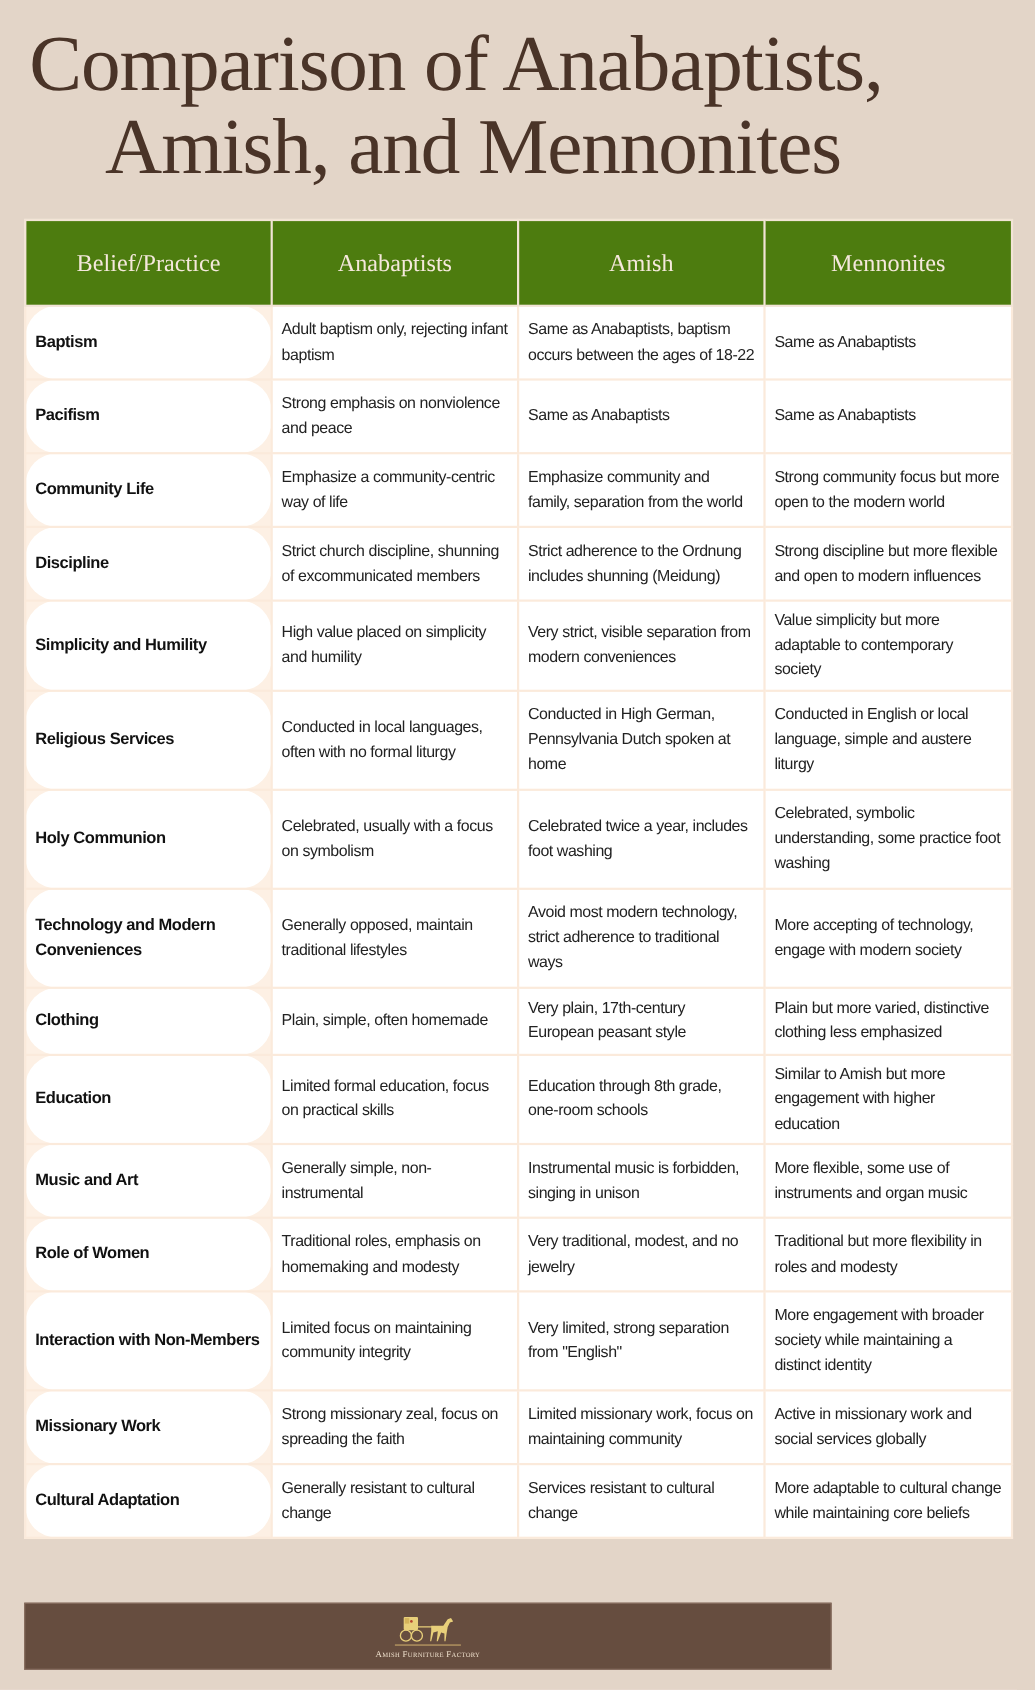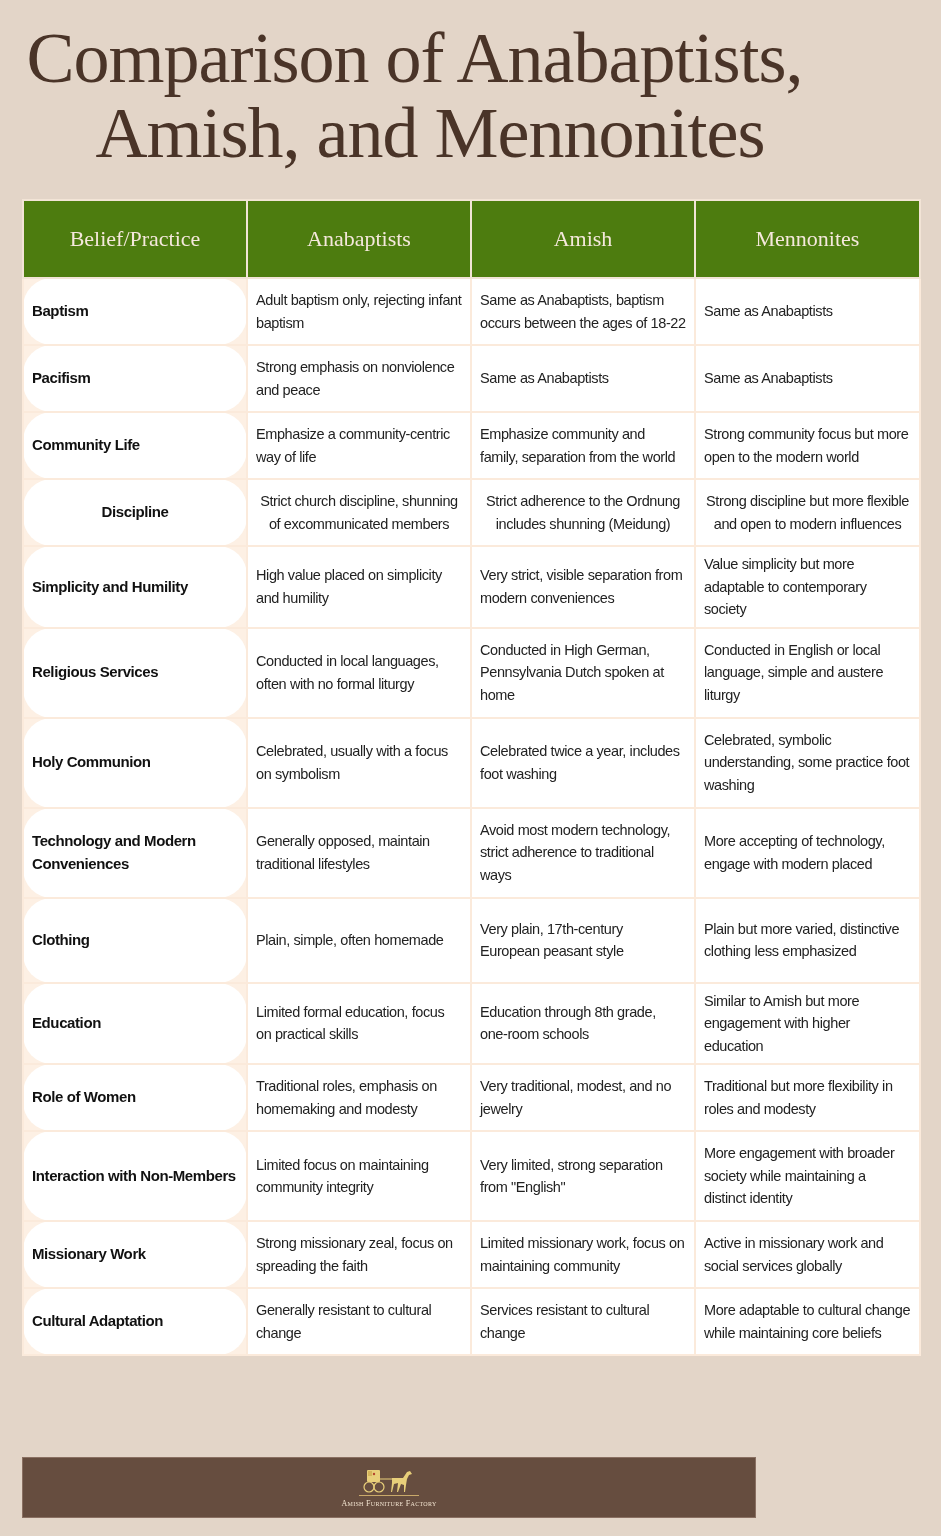--- a/index.html
+++ b/index.html
@@ -80,21 +80,21 @@
           <td><span class="txt">Strong emphasis on nonviolence and peace</span></td>
           <td><span class="txt">Same as Anabaptists</span></td>
           <td><span class="txt">Same as Anabaptists</span></td>
         </tr>
         <tr style="height: 67px;">
           <td class="label"><span class="txt">Community Life</span></td>
           <td><span class="txt">Emphasize a community-centric way of life</span></td>
           <td><span class="txt">Emphasize community and family, separation from the world</span></td>
           <td><span class="txt">Strong community focus but more open to the modern world</span></td>
         </tr>
-        <tr style="height: 67px; text-align: center;">
+        <tr style="height: 67px;">
           <td class="label"><span class="txt">Discipline</span></td>
           <td><span class="txt">Strict church discipline, shunning of excommunicated members</span></td>
           <td><span class="txt">Strict adherence to the Ordnung includes shunning (Meidung)</span></td>
           <td><span class="txt">Strong discipline but more flexible and open to modern influences</span></td>
         </tr>
         <tr style="height: 67px;">
           <td class="label"><span class="txt">Simplicity and Humility</span></td>
           <td><span class="txt">High value placed on simplicity and humility</span></td>
           <td><span class="txt">Very strict, visible separation from modern conveniences</span></td>
           <td><span class="txt">Value simplicity but more adaptable to contemporary society</span></td>
@@ -108,33 +108,39 @@
         <tr style="height: 90px;">
           <td class="label"><span class="txt">Holy Communion</span></td>
           <td><span class="txt">Celebrated, usually with a focus on symbolism</span></td>
           <td><span class="txt">Celebrated twice a year, includes foot washing</span></td>
           <td><span class="txt">Celebrated, symbolic understanding, some practice foot washing</span></td>
         </tr>
         <tr style="height: 90px;">
           <td class="label"><span class="txt">Technology and Modern Conveniences</span></td>
           <td><span class="txt">Generally opposed, maintain traditional lifestyles</span></td>
           <td><span class="txt">Avoid most modern technology, strict adherence to traditional ways</span></td>
-          <td><span class="txt">More accepting of technology, engage with modern placed</span></td>
+          <td><span class="txt">More accepting of technology, engage with modern society</span></td>
         </tr>
-        <tr style="height: 85px;">
+        <tr style="height: 61px;">
           <td class="label"><span class="txt">Clothing</span></td>
           <td><span class="txt">Plain, simple, often homemade</span></td>
           <td><span class="txt">Very plain, 17th-century European peasant style</span></td>
           <td><span class="txt">Plain but more varied, distinctive clothing less emphasized</span></td>
         </tr>
         <tr style="height: 67px;">
           <td class="label"><span class="txt">Education</span></td>
           <td><span class="txt">Limited formal education, focus on practical skills</span></td>
           <td><span class="txt">Education through 8th grade, one-room schools</span></td>
           <td><span class="txt">Similar to Amish but more engagement with higher education</span></td>
+        </tr>
+        <tr style="height: 67px;">
+          <td class="label"><span class="txt">Music and Art</span></td>
+          <td><span class="txt">Generally simple, non-instrumental</span></td>
+          <td><span class="txt">Instrumental music is forbidden, singing in unison</span></td>
+          <td><span class="txt">More flexible, some use of instruments and organ music</span></td>
         </tr>
         <tr style="height: 67px;">
           <td class="label"><span class="txt">Role of Women</span></td>
           <td><span class="txt">Traditional roles, emphasis on homemaking and modesty</span></td>
           <td><span class="txt">Very traditional, modest, and no jewelry</span></td>
           <td><span class="txt">Traditional but more flexibility in roles and modesty</span></td>
         </tr>
         <tr style="height: 90px;">
           <td class="label"><span class="txt">Interaction with Non-Members</span></td>
           <td><span class="txt">Limited focus on maintaining community integrity</span></td>

